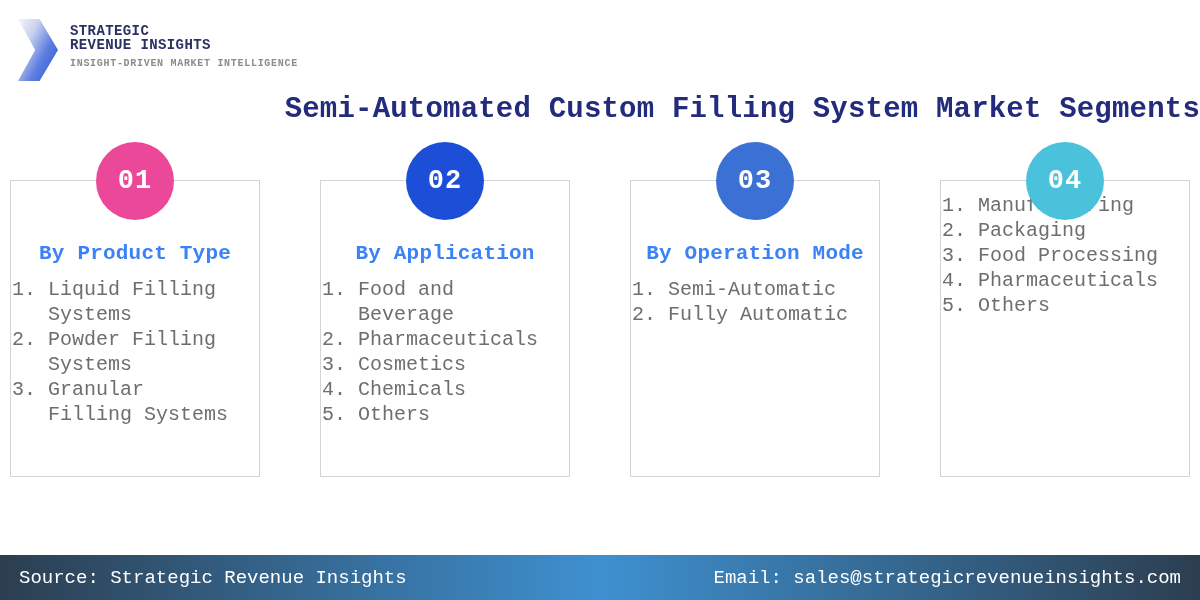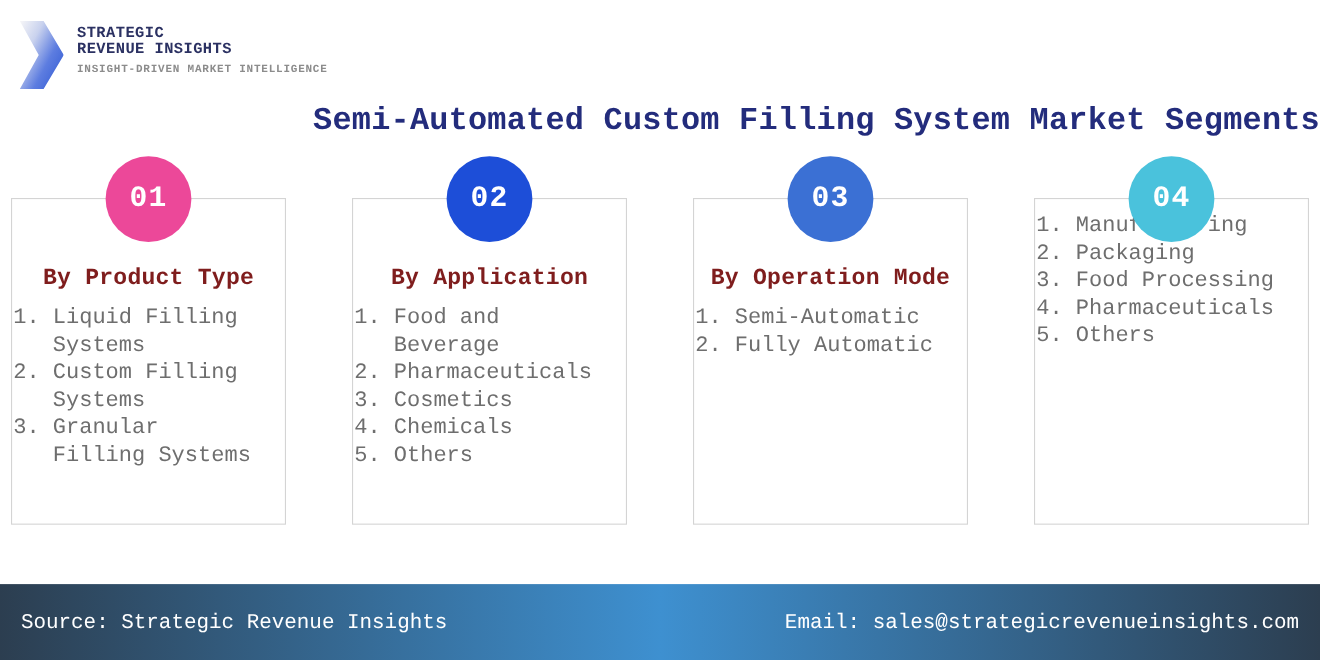--- a/index.html
+++ b/index.html
@@ -47,31 +47,31 @@
   .card.c3 { left: 630px; }
   .card.c4 { left: 940px; }
   .badge {
     position: absolute; top: -39px; left: 50%; transform: translateX(-50%);
     width: 78px; height: 78px; border-radius: 50%;
     display: flex; align-items: center; justify-content: center;
     color: #ffffff; font-size: 27px; font-weight: bold; letter-spacing: 1px;
   }
   .card h2 {
     margin: 61px 0 0 0; text-align: center;
-    color: #7f1d1d; font-size: 21px; font-weight: bold; letter-spacing: 0.2px;
+    color: #3b82f6; font-size: 21px; font-weight: bold; letter-spacing: 0.2px;
   }
   .card ol {
     margin: 12px 0 0 0; padding: 0 23px 0 37px;
     color: #6e6e6e; font-size: 20px; line-height: 25px;
   }
   .card ol li::marker { color: #6e6e6e; }
 
   
   .footer {
-    position: absolute; left: 0; bottom: 0; width: 100%; height: 69px;
+    position: absolute; left: 0; bottom: 0; width: 100%; height: 45px;
     background: linear-gradient(90deg, #2c3e50 0%, #3e90d0 50%, #2c3e50 100%);
     display: flex; align-items: center; justify-content: space-between;
     padding: 0 19px; color: #ffffff; font-size: 19px;
   }
 </style>
 </head>
 <body>
 
 <div class="canvas">
 
@@ -84,21 +84,21 @@
     </div>
   </header>
 
   <h1 class="title">Semi-Automated Custom Filling System Market Segments</h1>
 
   <section class="card c1">
     <div class="badge" style="background: #ec4899;">01</div>
     <h2>By Product Type</h2>
     <ol>
       <li>Liquid Filling Systems</li>
-      <li>Custom Filling Systems</li>
+      <li>Powder Filling Systems</li>
       <li>Granular Filling Systems</li>
     </ol>
   </section>
 
   <section class="card c2">
     <div class="badge" style="background: #1d4ed8;">02</div>
     <h2>By Application</h2>
     <ol>
       <li>Food and Beverage</li>
       <li>Pharmaceuticals</li>

